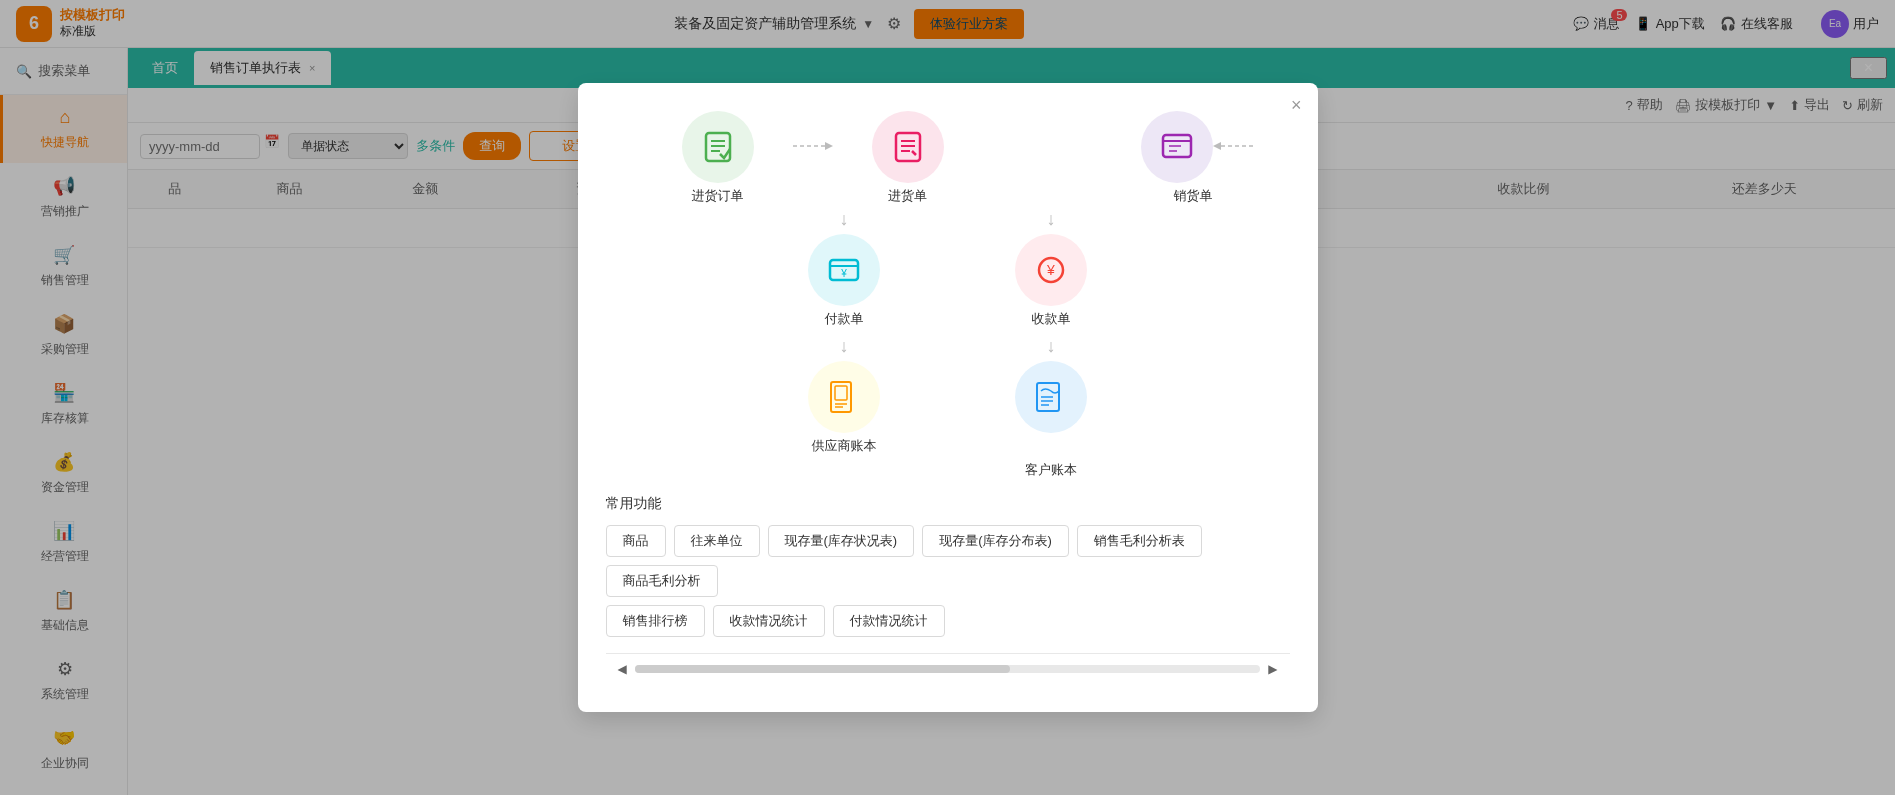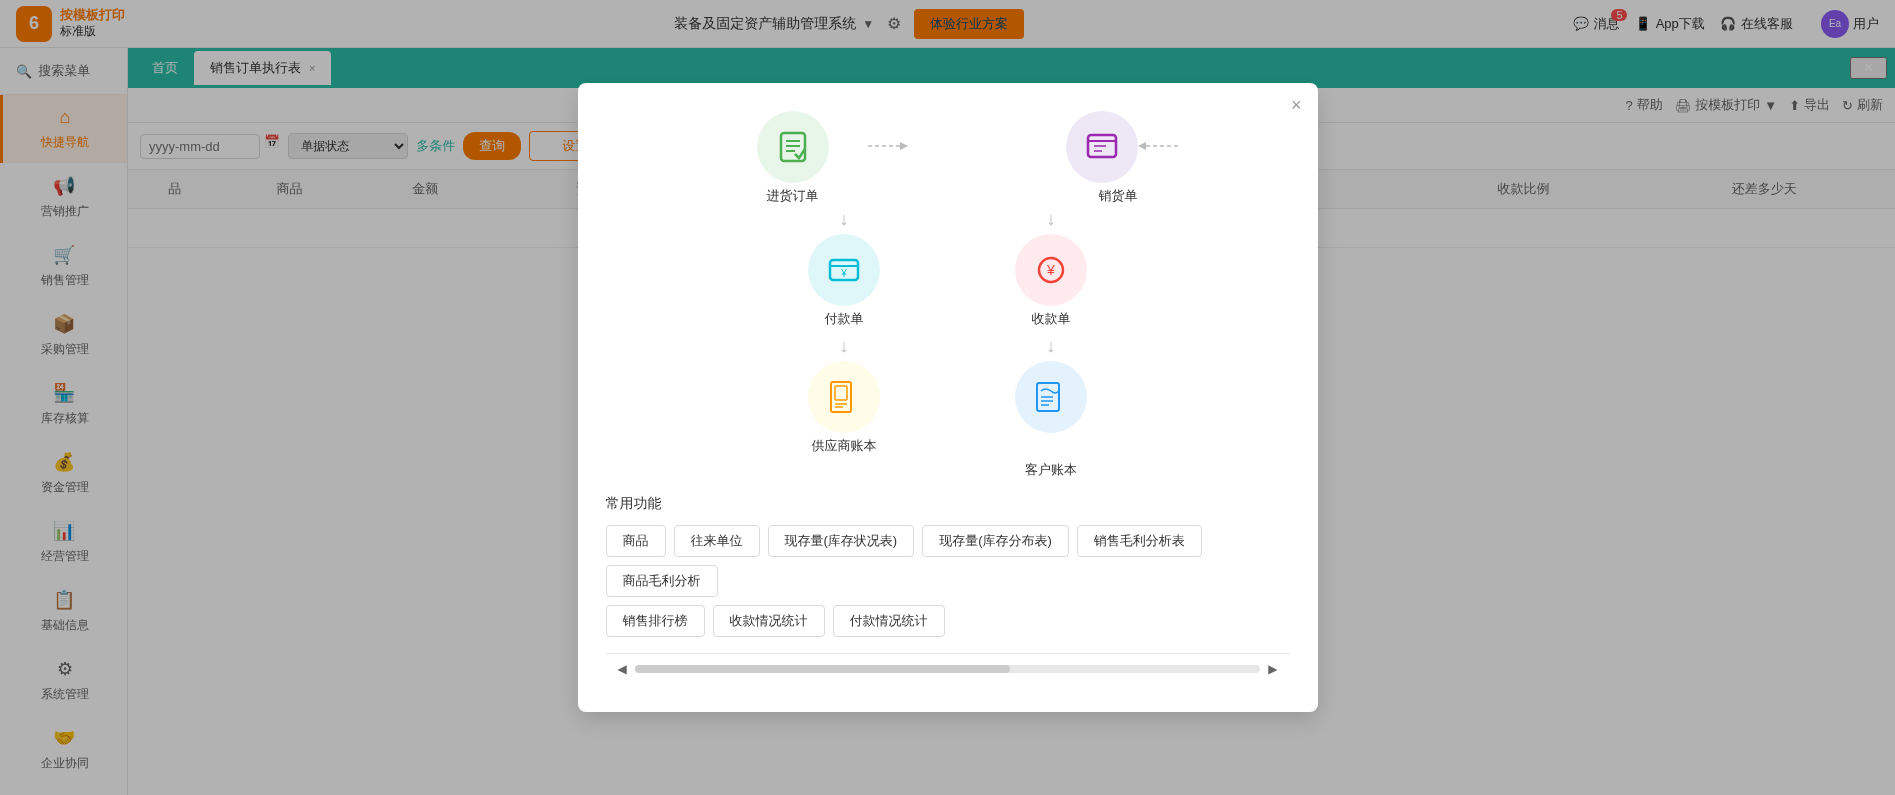--- a/index.html
+++ b/index.html
@@ -275,20 +275,32 @@
         <span class="flow-label">进货订单</span>
       </div>
 
       <div style="display:flex;align-items:center;padding-top:28px;width:40px;">
         <svg width="40" height="14">
             <line x1="0" y1="7" x2="32" y2="7" stroke="#bbb" stroke-width="1.5" stroke-dasharray="4,3"></line>
             <polygon points="32,3 40,7 32,11" fill="#bbb"></polygon>
           </svg>
       </div>
 
+      <div style="display:flex;flex-direction:column;align-items:center;width:150px;">
+        <div class="flow-circle circle-pink">
+          <svg width="36" height="36" viewBox="0 0 36 36">
+              <rect x="6" y="4" width="24" height="28" rx="3" fill="none" stroke="#e91e63" stroke-width="2.5"></rect>
+              <line x1="11" y1="12" x2="25" y2="12" stroke="#e91e63" stroke-width="2"></line>
+              <line x1="11" y1="17" x2="25" y2="17" stroke="#e91e63" stroke-width="2"></line>
+              <line x1="11" y1="22" x2="20" y2="22" stroke="#e91e63" stroke-width="2"></line>
+              <path d="M22 22 L26 26" stroke="#e91e63" stroke-width="2.5"></path>
+            </svg>
+        </div>
+        <span class="flow-label">进货单</span>
+      </div>
 
       <div style="width:80px;"></div>
 
       <div style="display:flex;flex-direction:column;align-items:flex-end;width:150px;">
         <div class="flow-circle circle-purple">
           <svg width="36" height="36" viewBox="0 0 36 36">
               <rect x="4" y="6" width="28" height="22" rx="3" fill="none" stroke="#9c27b0" stroke-width="2.5"></rect>
               <line x1="4" y1="12" x2="32" y2="12" stroke="#9c27b0" stroke-width="2"></line>
               <line x1="10" y1="17" x2="22" y2="17" stroke="#9c27b0" stroke-width="1.5"></line>
               <line x1="10" y1="22" x2="18" y2="22" stroke="#9c27b0" stroke-width="1.5"></line>

